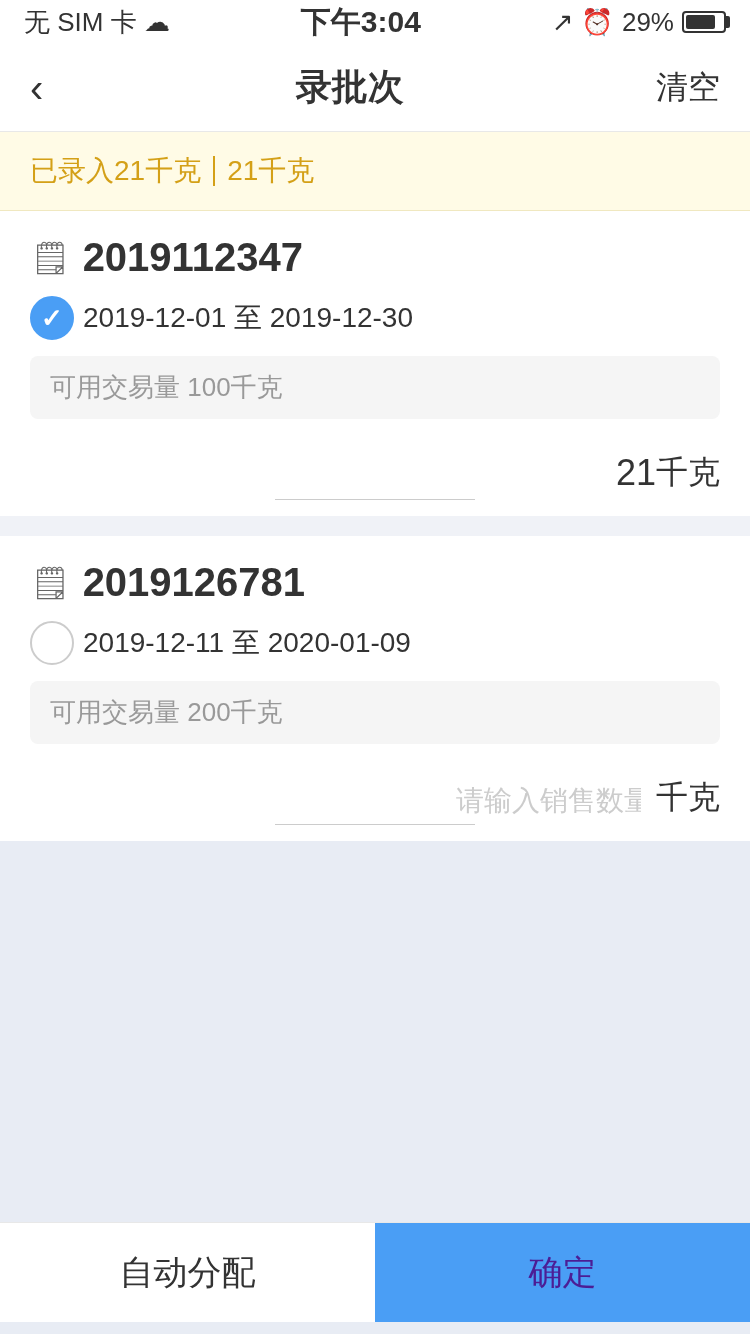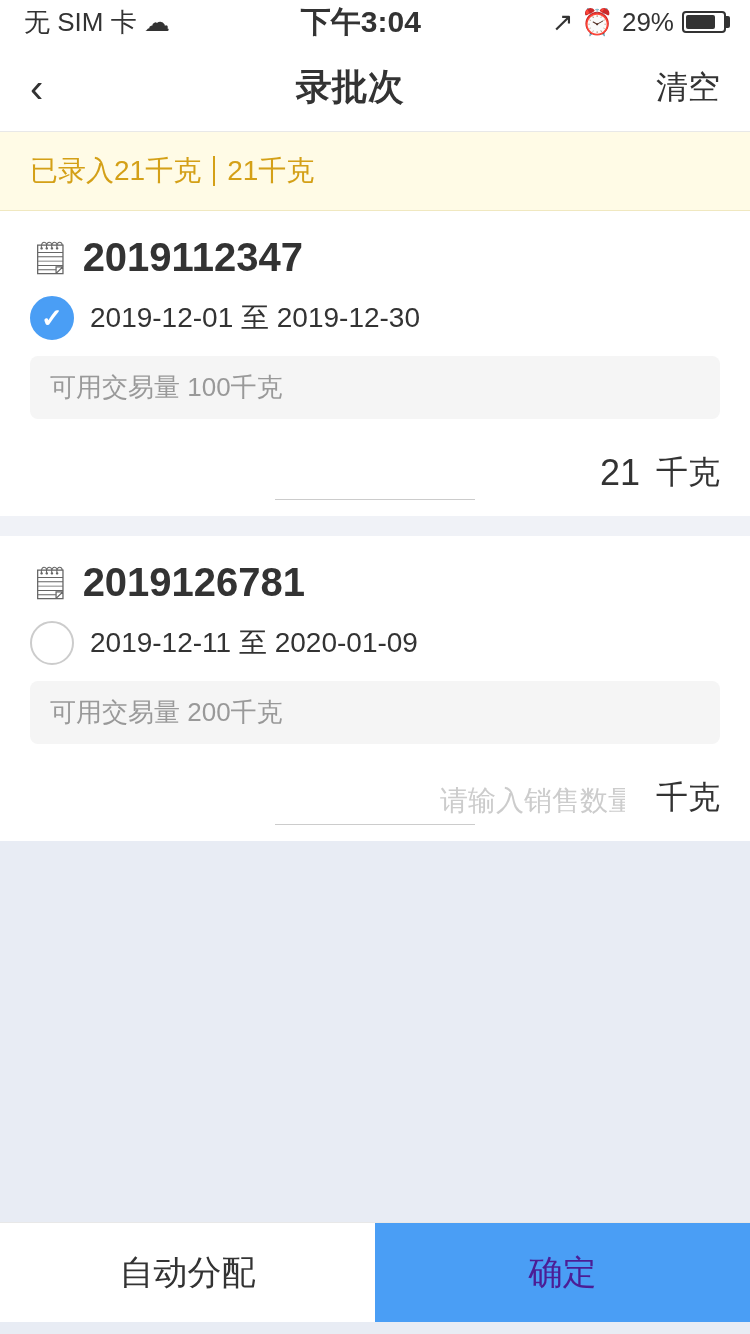--- a/index.html
+++ b/index.html
@@ -141,21 +141,21 @@
     .batch-number {
       font-size: 40px;
       font-weight: 600;
       color: #333;
     }
 
     .batch-date-row {
       display: flex;
       align-items: center;
       padding: 8px 30px;
-      gap: 16px;
+      gap: 9px;
     }
     .radio-btn {
       width: 44px;
       height: 44px;
       border-radius: 50%;
       border: 2px solid #ccc;
       background: #fff;
       display: flex;
       align-items: center;
       justify-content: center;
@@ -278,21 +278,20 @@
 
     .quantity-wrapper {
       display: flex;
       flex-direction: column;
       align-items: flex-end;
       padding: 16px 30px;
     }
     .quantity-inner {
       display: flex;
       align-items: center;
-      gap: 16px;
     }
   </style>
 </head>
 <body>
 
 <div class="page-container">
 
   <div class="status-bar">
     <div class="status-left">
       <span>无 SIM 卡  ☁</span>

